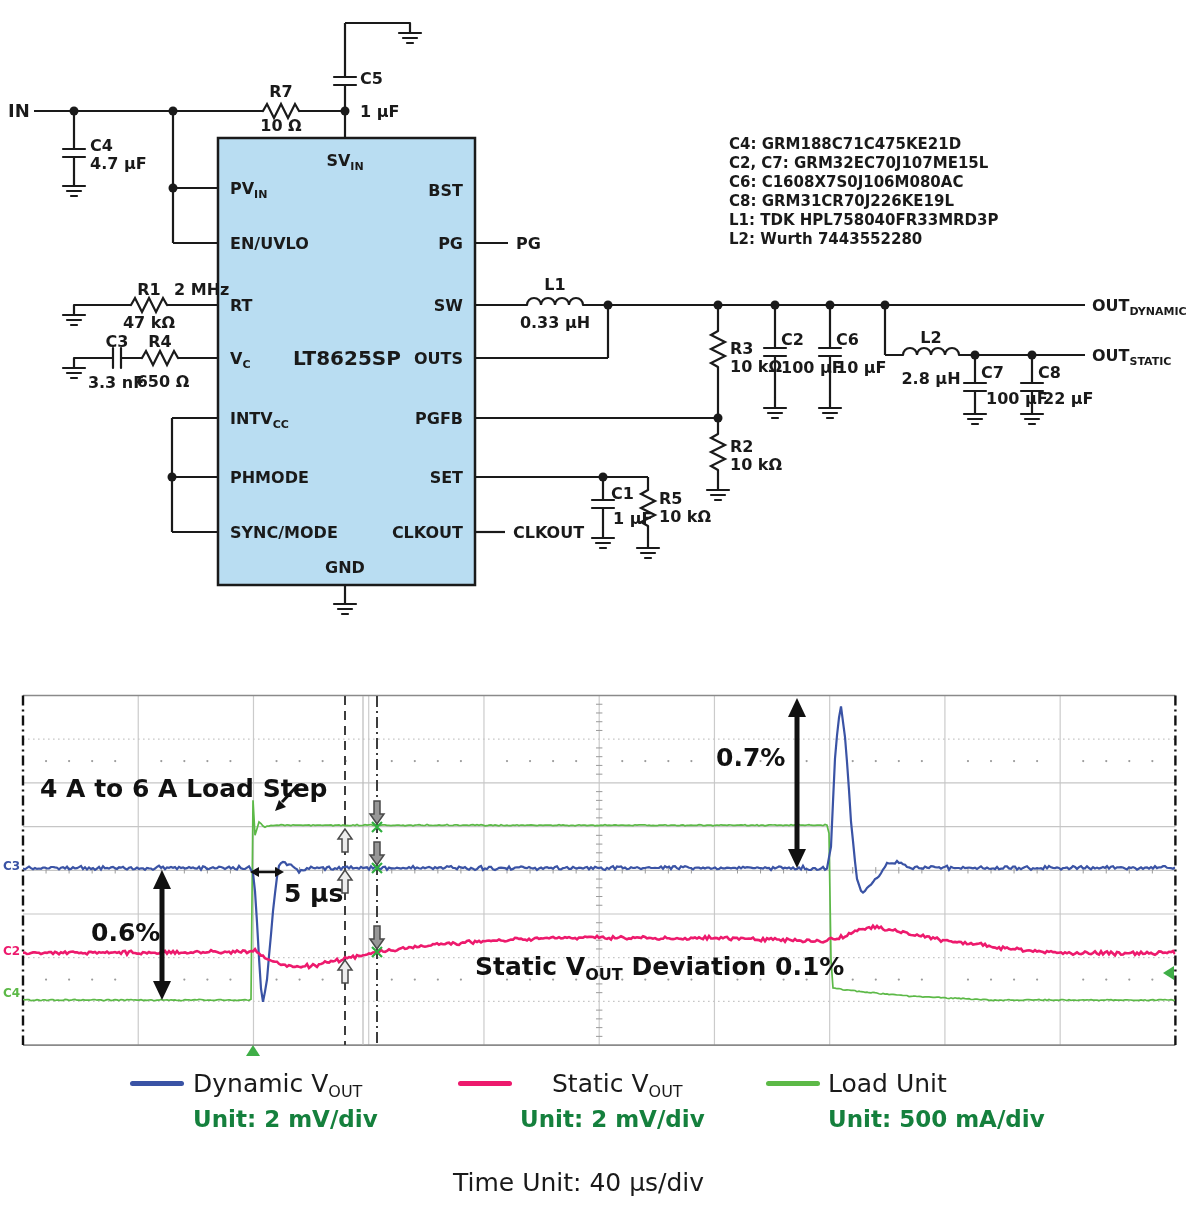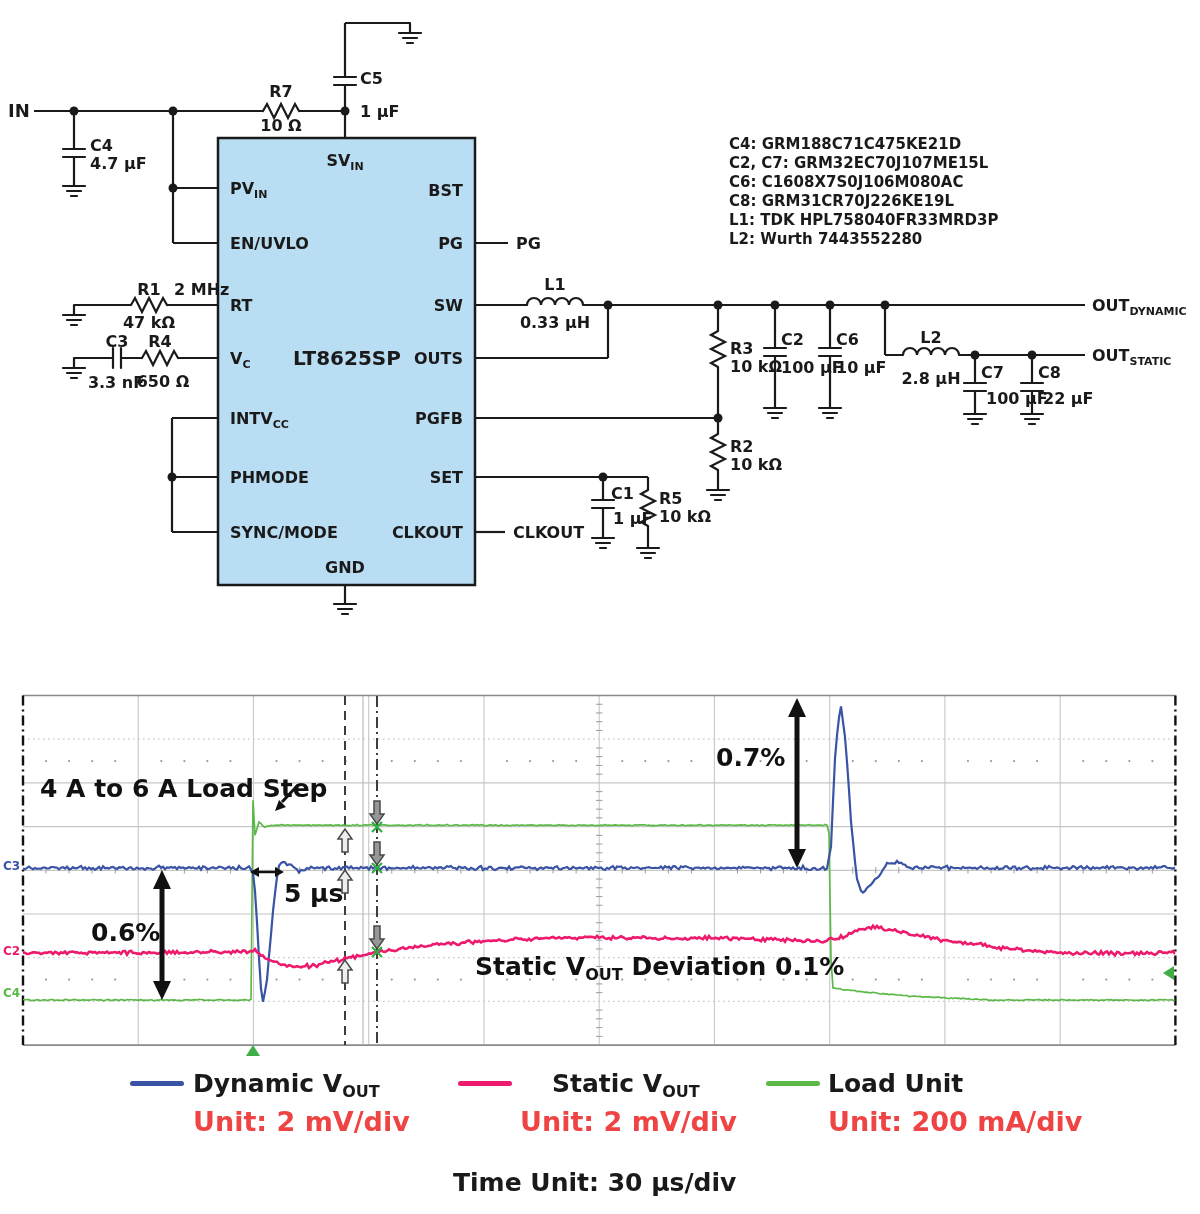--- a/index.html
+++ b/index.html
@@ -14,23 +14,23 @@
   .wire{stroke:#1a1a1a;stroke-width:2.2;fill:none;}
   .sym {stroke:#1a1a1a;stroke-width:2.2;fill:none;stroke-linecap:round;}
   
   .ann   {font:bold 25px "DejaVu Sans",sans-serif;fill:#111;}
   .annsub{font-size:16px;}
   .chan  {font:bold 12px "DejaVu Sans",sans-serif;}
   .arrow {stroke:#111;fill:none;}
   .ahead {fill:#111;stroke:none;}
   
   .leg-swatch{position:absolute;width:54px;height:5px;border-radius:3px;background:#888;}
-  .leg-label{position:absolute;font-weight:bold;font-size:25px;color:#1a1a1a;white-space:nowrap;}
+  .leg-label{position:absolute;font-weight:normal;font-size:25px;color:#1a1a1a;white-space:nowrap;}
   .leg-sub{font-size:16px;vertical-align:-5px;}
-  .leg-unit{position:absolute;font-weight:bold;font-size:27px;color:#ef4444;white-space:nowrap;}
+  .leg-unit{position:absolute;font-weight:bold;font-size:23px;color:#15803d;white-space:nowrap;}
 </style>
 </head>
 <body>
 
 <div class="page">
 
   <svg style="top:0" width="1200" height="660" viewBox="0 0 1200 660">
     <defs>
       <g id="gnd">
           <path class="sym" d="M0,0 V10 M-11,10 H11 M-7,15 H7 M-3,20 H3"></path>
@@ -434,18 +434,18 @@
     <div class="leg-swatch" style="left: 130px; top: 1081px; background: rgb(58, 83, 165);"></div>
     <div class="leg-label" style="left:193px;top:1069px"><span>Dynamic V</span><span class="leg-sub">OUT</span></div>
     <div class="leg-unit" style="left:193px;top:1106px">Unit: 2 mV/div</div>
 
     <div class="leg-swatch" style="left: 458px; top: 1081px; background: rgb(237, 26, 109);"></div>
     <div class="leg-label" style="left:552px;top:1069px"><span>Static V</span><span class="leg-sub">OUT</span></div>
     <div class="leg-unit" style="left:520px;top:1106px">Unit: 2 mV/div</div>
 
     <div class="leg-swatch" style="left: 766px; top: 1081px; background: rgb(92, 185, 71);"></div>
     <div class="leg-label" style="left:828px;top:1069px"><span>Load Unit</span><span class="leg-sub"></span></div>
-    <div class="leg-unit" style="left:828px;top:1106px">Unit: 200 mA/div</div>
-
-    <div class="leg-label" style="left:453px;top:1168px">Time Unit: 30 µs/div</div>
+    <div class="leg-unit" style="left:828px;top:1106px">Unit: 500 mA/div</div>
+
+    <div class="leg-label" style="left:453px;top:1168px">Time Unit: 40 µs/div</div>
   </div>
 
 </div>
 
 </body></html>

